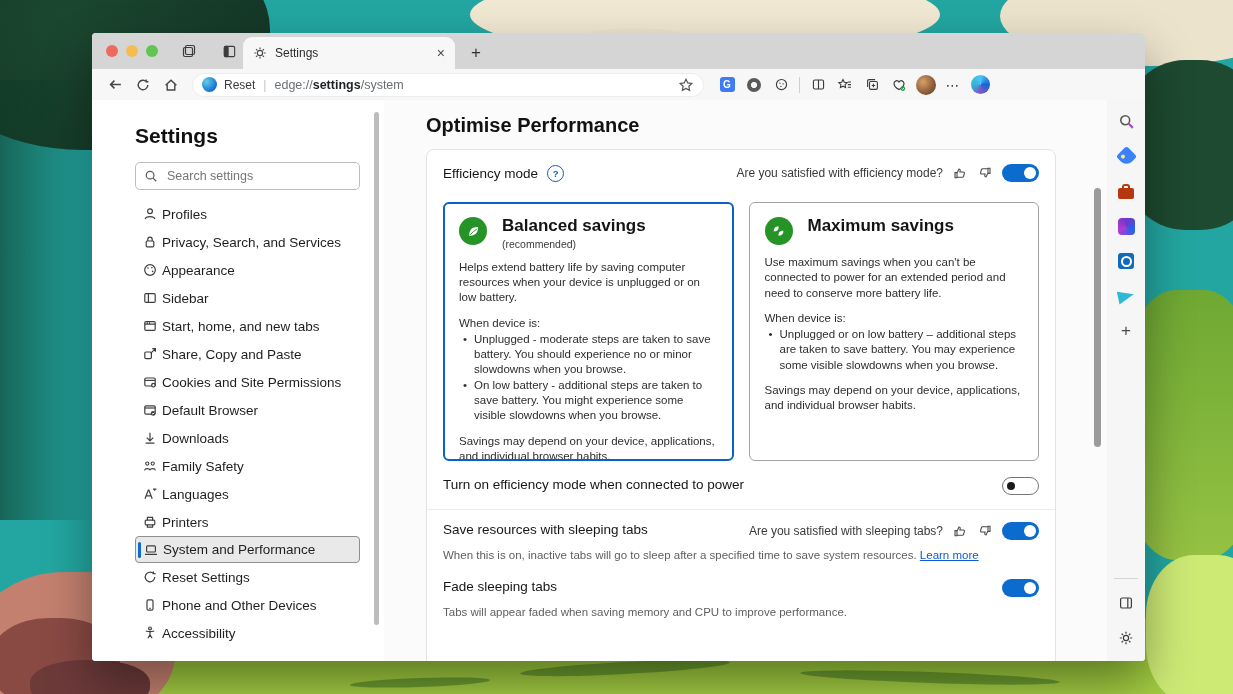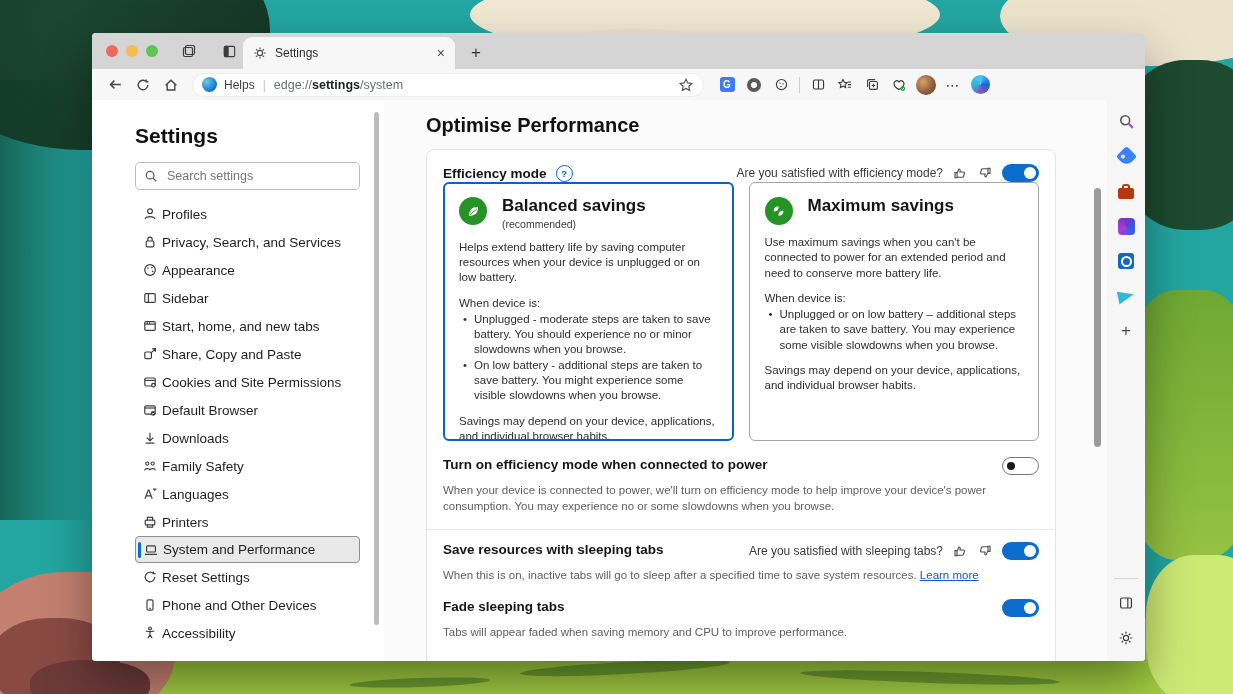--- a/index.html
+++ b/index.html
@@ -82,33 +82,33 @@
   .sb-item.sel{background:#e9e9e9;border:1px solid #8f8f8f;height:27px}
   .sb-item.sel::before{content:"";position:absolute;left:2px;top:5px;width:3px;height:16px;border-radius:2px;
                        background:#0b6cce}
   .sb-scrollbar{position:absolute;right:5px;top:12px;width:5px;height:513px;border-radius:3px;background:#bdbdbd}
   
   .main{flex:1;box-sizing:border-box;padding:12px 51px 0 42px;position:relative;overflow:hidden}
   .page-title{font-size:20px;font-weight:700;color:#121212;margin:2px 0 12px}
   .card{background:#fff;border:1px solid #e3e3e3;border-radius:8px;padding:14px 16px 20px;box-sizing:border-box;
         height:600px}
   .row-head{display:flex;align-items:center}
-  .row-title{font-size:13.5px;font-weight:700;color:#161616}
+  .row-title{font-size:13.5px;font-weight:400;color:#161616}
   .helpq{width:15px;height:15px;border-radius:50%;border:1.4px solid #0b62c4;color:#0b62c4;font-size:9.5px;
          font-weight:700;display:inline-flex;align-items:center;justify-content:center;margin-left:9px}
   .feedback{margin-left:auto;display:flex;align-items:center;gap:9px}
   .fb-q{font-size:12px;color:#3a3a3a}
   .thumb{color:#4a4a4a;display:flex}
   .toggle{width:37px;height:18px;border-radius:10px;position:relative;box-sizing:border-box}
   .toggle.on{background:#0b6cce}
   .toggle.on::after{content:"";position:absolute;right:3px;top:3px;width:12px;height:12px;border-radius:50%;background:#fff}
   .toggle.off{background:#fff;border:1px solid #767676}
   .toggle.off::after{content:"";position:absolute;left:4px;top:4px;width:8px;height:8px;border-radius:50%;background:#1a1a1a}
   
-  .opts{display:flex;gap:15px;margin-top:0}
+  .opts{display:flex;gap:15px;margin-top:20px}
   .opt{flex:1;height:259px;border:1px solid #a3a3a3;border-radius:6px;box-sizing:border-box;
        padding:14px 15px;overflow:hidden;background:#fff}
   .opt.sel{border:2px solid #0b61c9;padding:13px 14px}
   .opt-head{display:flex;align-items:flex-start;gap:15px}
   .leaf-badge{width:28px;height:28px;border-radius:50%;background:#259325;display:flex;align-items:center;
               justify-content:center;flex:0 0 28px}
   .opt-title{font-size:17px;font-weight:700;color:#141414;line-height:1.1}
   .opt-sub{font-size:10.5px;color:#3c3c3c;margin-top:2px}
   .opt-body{font-size:11.5px;color:#2e2e2e;line-height:1.33;margin-top:10px}
   .opt-body p{margin:0 0 10px}
@@ -204,21 +204,21 @@
         <path d="M12.8 8A4.8 4.8 0 1 1 11.4 4.6M11.2 2.4v2.3h2.3"></path>
         </svg>
       </span>
     <span class="tb-btn">
       <svg width="16" height="16" viewBox="0 0 16 16" fill="none" stroke="#474747" stroke-width="1.4">
         <path d="M2.6 8.3L8 3.2l5.4 5.1M4.2 7.4v5.6h7.6V7.4"></path>
         </svg>
       </span>
     <div class="addr">
       <span class="edge-ball"></span>
-      <span class="addr-site">Helps</span>
+      <span class="addr-site">Reset</span>
       <span class="addr-sep">|</span>
       <span class="url"><span>edge://</span><b>settings</b><span>/system</span></span>
       <span class="star">
         <svg width="16" height="16" viewBox="0 0 16 16" fill="none" stroke="#555" stroke-width="1.2">
           <path d="M8 2.2l1.8 3.7 4 .6-2.9 2.8.7 4L8 11.4l-3.6 1.9.7-4-2.9-2.8 4-.6z"></path>
           </svg>
         </span>
     </div>
     <div class="tb-right">
       <span class="tb-btn">
@@ -525,21 +525,20 @@
               </ul>
               <p>Savings may depend on your device, applications, and individual browser habits.</p>
             </div>
           </div>
         </div>
 
         <div class="srow">
           <span class="row-title">Turn on efficiency mode when connected to power</span>
           <span class="toggle off" style="margin-left:auto"></span>
         </div>
-        <div class="sdesc">When your device is connected to power, we'll turn on efficiency mode to help improve your device's power consumption. You may experience no or some slowdowns when you browse.</div>
 
         <div class="divider"></div>
 
         <div class="srow" style="margin-top:12px">
           <span class="row-title">Save resources with sleeping tabs</span>
           <span class="feedback">
             <span class="fb-q">Are you satisfied with sleeping tabs?</span>
             <span class="thumb">
               <svg width="16" height="16" viewBox="0 0 16 16" fill="none" stroke="#4a4a4a" stroke-width="1.1">
                   <path d="M3 7.6h2v5.2H3zM5 12.2V8.1l2-4c.9 0 1.4.6 1.2 1.5L7.9 7h3.4c.8 0 1.3.6 1.1 1.4l-.9 3.1c-.2.5-.6.8-1.1.8z"></path>

